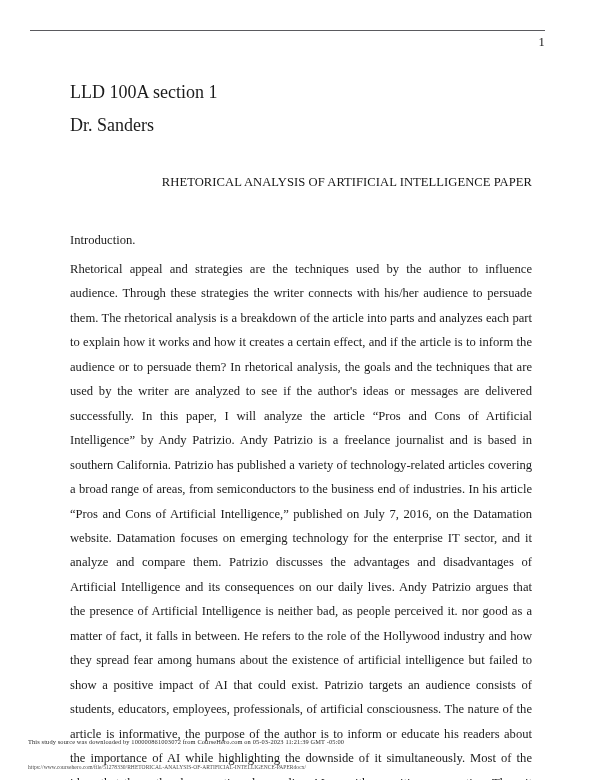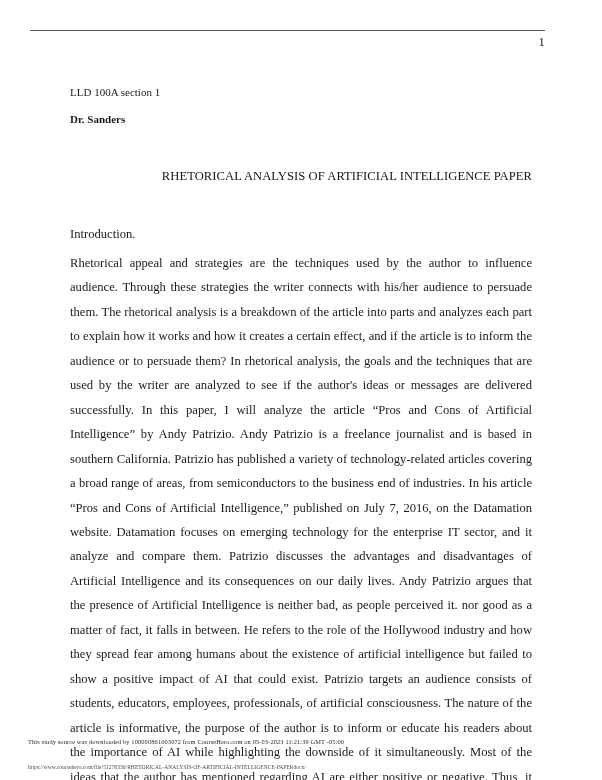--- a/index.html
+++ b/index.html
@@ -44,27 +44,27 @@
 
   
   .doc-body {
     position: absolute;
     left: 70px;
     top: 80px;
     width: 462px;
   }
 
   .meta-line {
-    font-size: 11px;
+    font-size: 18px;
     line-height: 25px;
     color: #1b1b1b;
     white-space: pre;
   }
   .meta-line.first { margin-top: 0; }
-  .meta-line.second { margin-top: 2px; font-weight: bold; }
+  .meta-line.second { margin-top: 8px; }
 
   .doc-title {
     margin-top: 33px;
     text-align: right;
     font-size: 12.6px;
     line-height: 22px;
     letter-spacing: 0.05px;
     color: #141414;
     white-space: pre;
   }

